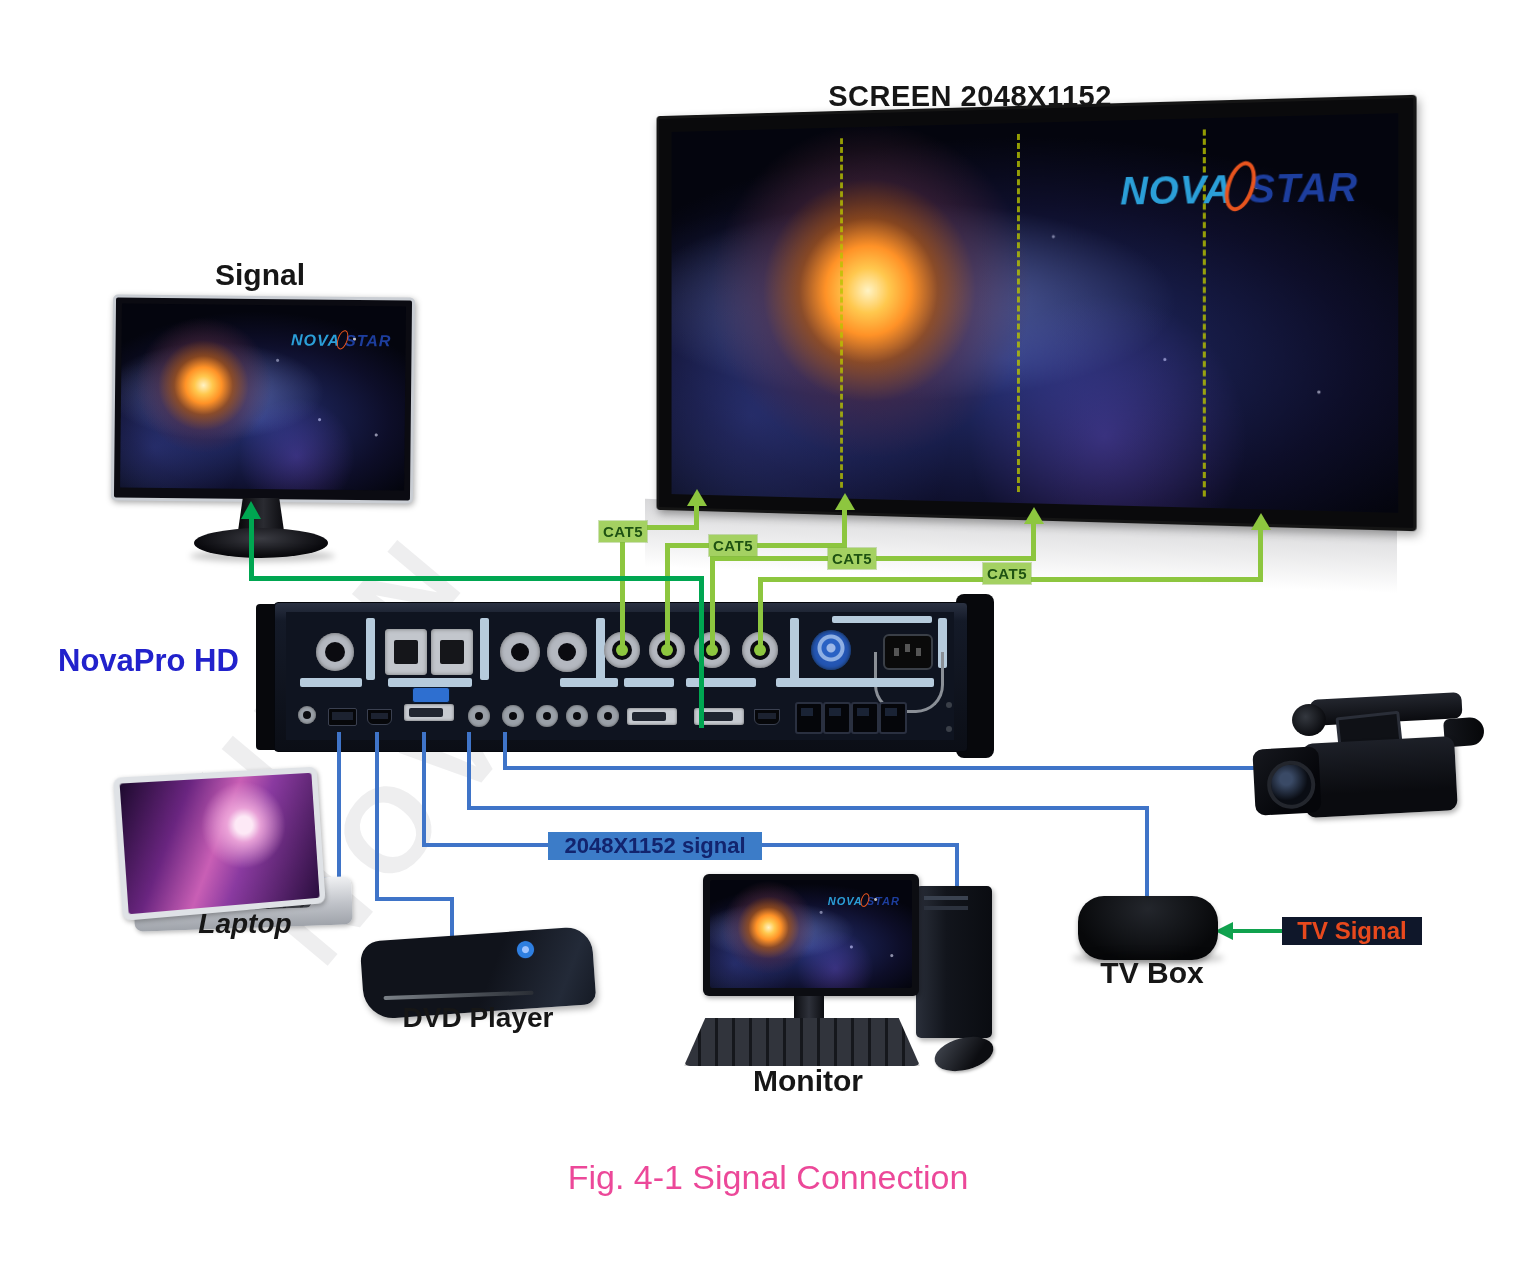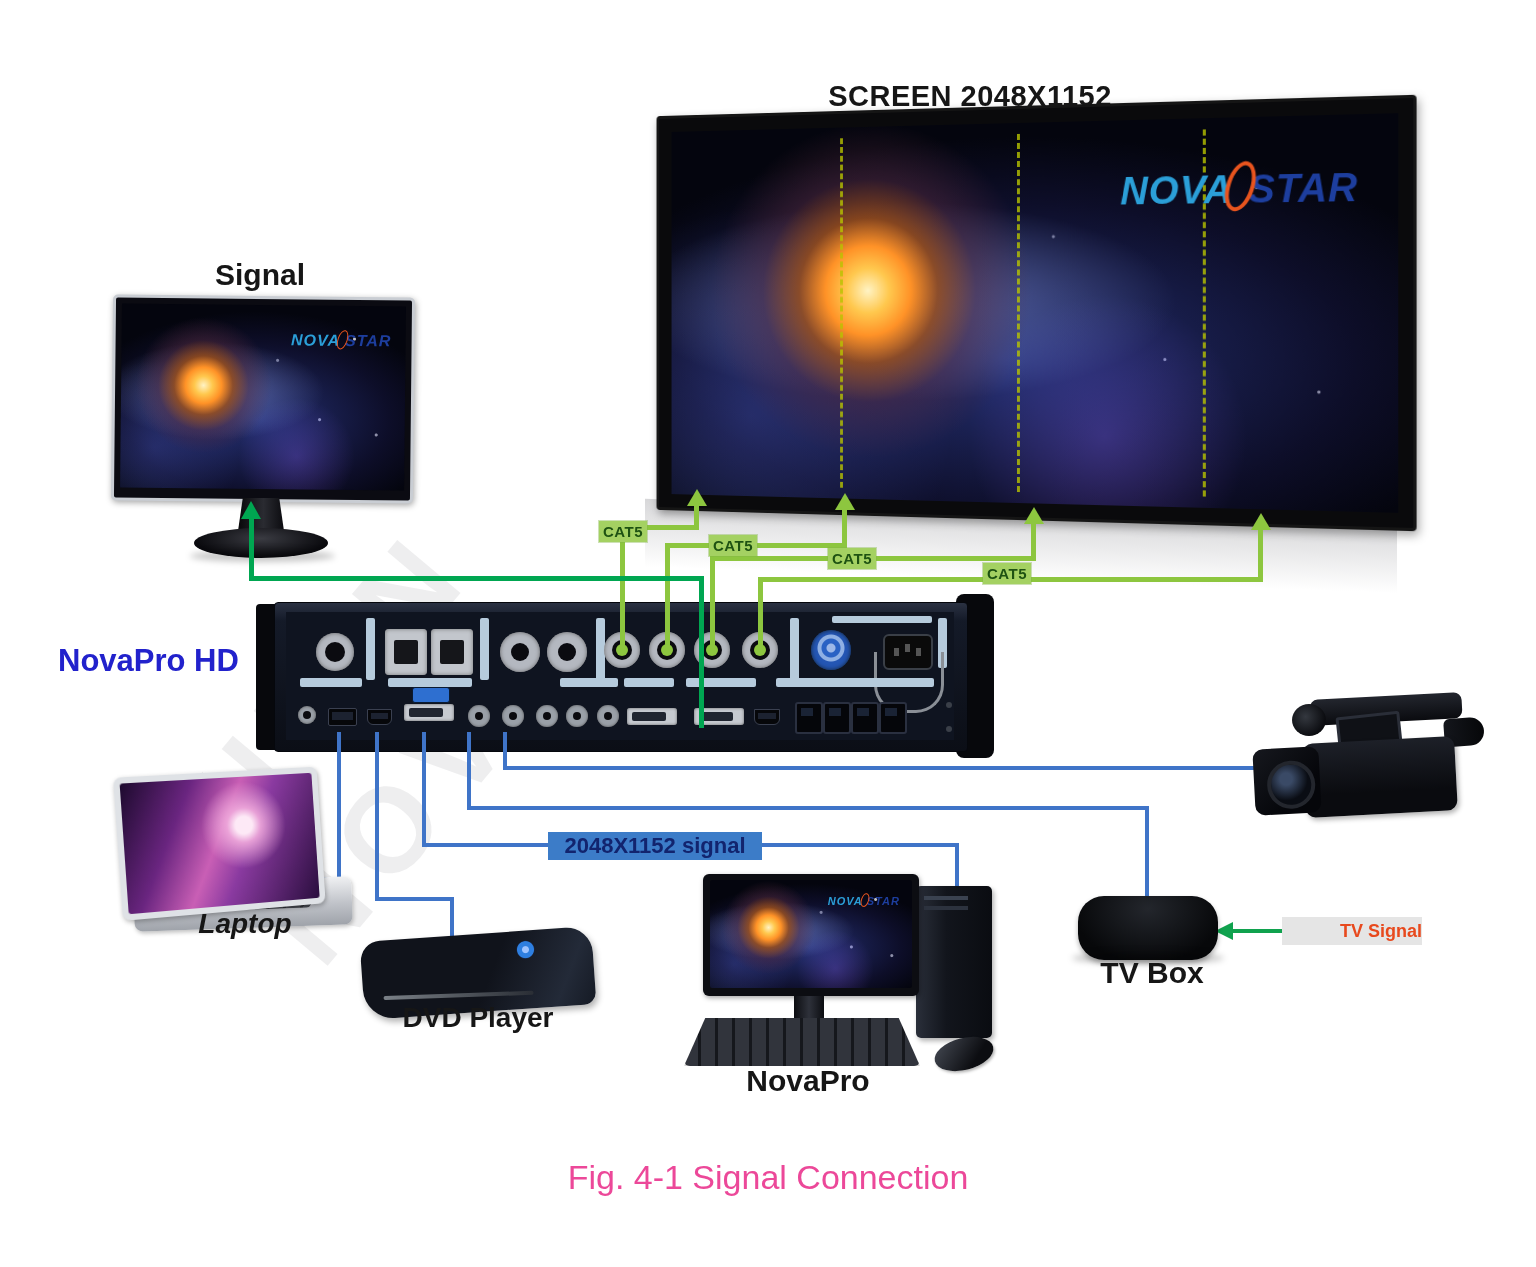--- a/index.html
+++ b/index.html
@@ -18,22 +18,22 @@
   .arrow-up-dgrn{position:absolute;width:0;height:0;border-left:10px solid transparent;
       border-right:10px solid transparent;border-bottom:18px solid #00a651;}
   .arrow-left-tvg{position:absolute;width:0;height:0;border-top:9px solid transparent;
       border-bottom:9px solid transparent;border-right:18px solid #10a24e;}
   .plug{position:absolute;width:12px;height:12px;border-radius:50%;background:#8dc63f;}
   .cat5{position:absolute;width:48px;height:21px;background:#a4d162;color:#1e5212;
         font-size:15px;font-weight:bold;text-align:center;line-height:21px;letter-spacing:.5px;
         box-shadow:0 0 0 1px rgba(130,180,70,.4);}
   .sigbox{position:absolute;left:548px;top:832px;width:214px;height:28px;background:#3c7cc8;
         color:#12246e;font-weight:bold;font-size:22px;text-align:center;line-height:28px;}
-  .tvsig{position:absolute;left:1282px;top:917px;width:140px;height:28px;background:#e5e5e5;
-        color:#e8491d;font-weight:bold;font-size:18px;text-align:right;line-height:28px;}
+  .tvsig{position:absolute;left:1282px;top:917px;width:140px;height:28px;background:#0f172a;
+        color:#e8491d;font-weight:bold;font-size:24px;text-align:center;line-height:28px;}
   
   .galaxy{position:absolute;background:
     radial-gradient(circle at 29% 44%, #fff3c4 0%, #ffc84e 4%, #ff9227 8%, rgba(150,75,25,.85) 13%, rgba(80,40,60,.5) 20%, rgba(0,0,0,0) 30%),
     radial-gradient(ellipse 55% 38% at 33% 47%, rgba(160,180,255,.5), rgba(0,0,0,0) 70%),
     radial-gradient(ellipse 85% 75% at 48% 62%, rgba(64,84,200,.55), rgba(40,40,120,.25) 55%, rgba(0,0,0,0) 78%),
     radial-gradient(circle at 62% 82%, rgba(140,90,230,.4), rgba(0,0,0,0) 25%),
     radial-gradient(circle at 12% 78%, rgba(90,110,230,.35), rgba(0,0,0,0) 30%),
     radial-gradient(circle at 82% 18%, rgba(255,255,255,.8) 0 1px, rgba(0,0,0,0) 2px),
     radial-gradient(circle at 70% 62%, rgba(255,255,255,.8) 0 1px, rgba(0,0,0,0) 2px),
     radial-gradient(circle at 90% 70%, rgba(255,255,255,.7) 0 1px, rgba(0,0,0,0) 2px),
@@ -314,21 +314,21 @@
       <div class="nslogo" style="right:6%;top:12%;font-size:11px;">
         <span class="nova">NOVA</span><span class="nsring"></span><span class="star">STAR</span>
       </div>
     </div>
   </div>
   <div class="abs" style="left:794px;top:996px;width:30px;height:24px;background:linear-gradient(90deg,#0c0d11,#2e313a,#0c0d11);"></div>
   <div class="abs keycap" style="left:684px;top:1018px;width:236px;height:48px;clip-path:polygon(9% 0,91% 0,100% 100%,0 100%);
               border-radius:6px;box-shadow:0 3px 4px rgba(0,0,0,.3);"></div>
   <div class="abs" style="left:934px;top:1038px;width:60px;height:32px;border-radius:50%;transform:rotate(-14deg);
               background:linear-gradient(135deg,#464b55,#0c0d11 70%);box-shadow:1px 2px 3px rgba(0,0,0,.3);"></div>
-  <div class="lbl" style="left:718px;top:1064px;width:180px;font-size:30px;">NovaPro</div>
+  <div class="lbl" style="left:718px;top:1064px;width:180px;font-size:30px;">Monitor</div>
 
   <div class="abs" style="left:1078px;top:896px;width:140px;height:64px;border-radius:26px;
               background:radial-gradient(ellipse at 50% 20%,#23262c,#07080a 75%);box-shadow:0 3px 5px rgba(0,0,0,.3);"></div>
   <div class="shadow" style="left:1072px;top:952px;width:152px;height:12px;"></div>
   <div class="lbl" style="left:1082px;top:956px;width:140px;font-size:30px;">TV Box</div>
 
   <div class="abs" style="left:1248px;top:688px;width:236px;height:160px;">
     <div class="abs" style="left:62px;top:8px;width:152px;height:26px;border-radius:8px;transform:rotate(-3deg);
                 background:linear-gradient(180deg,#23262e,#0a0b0f);"></div>
     <div class="abs" style="left:196px;top:30px;width:40px;height:28px;border-radius:6px 14px 14px 6px;transform:rotate(-4deg);

